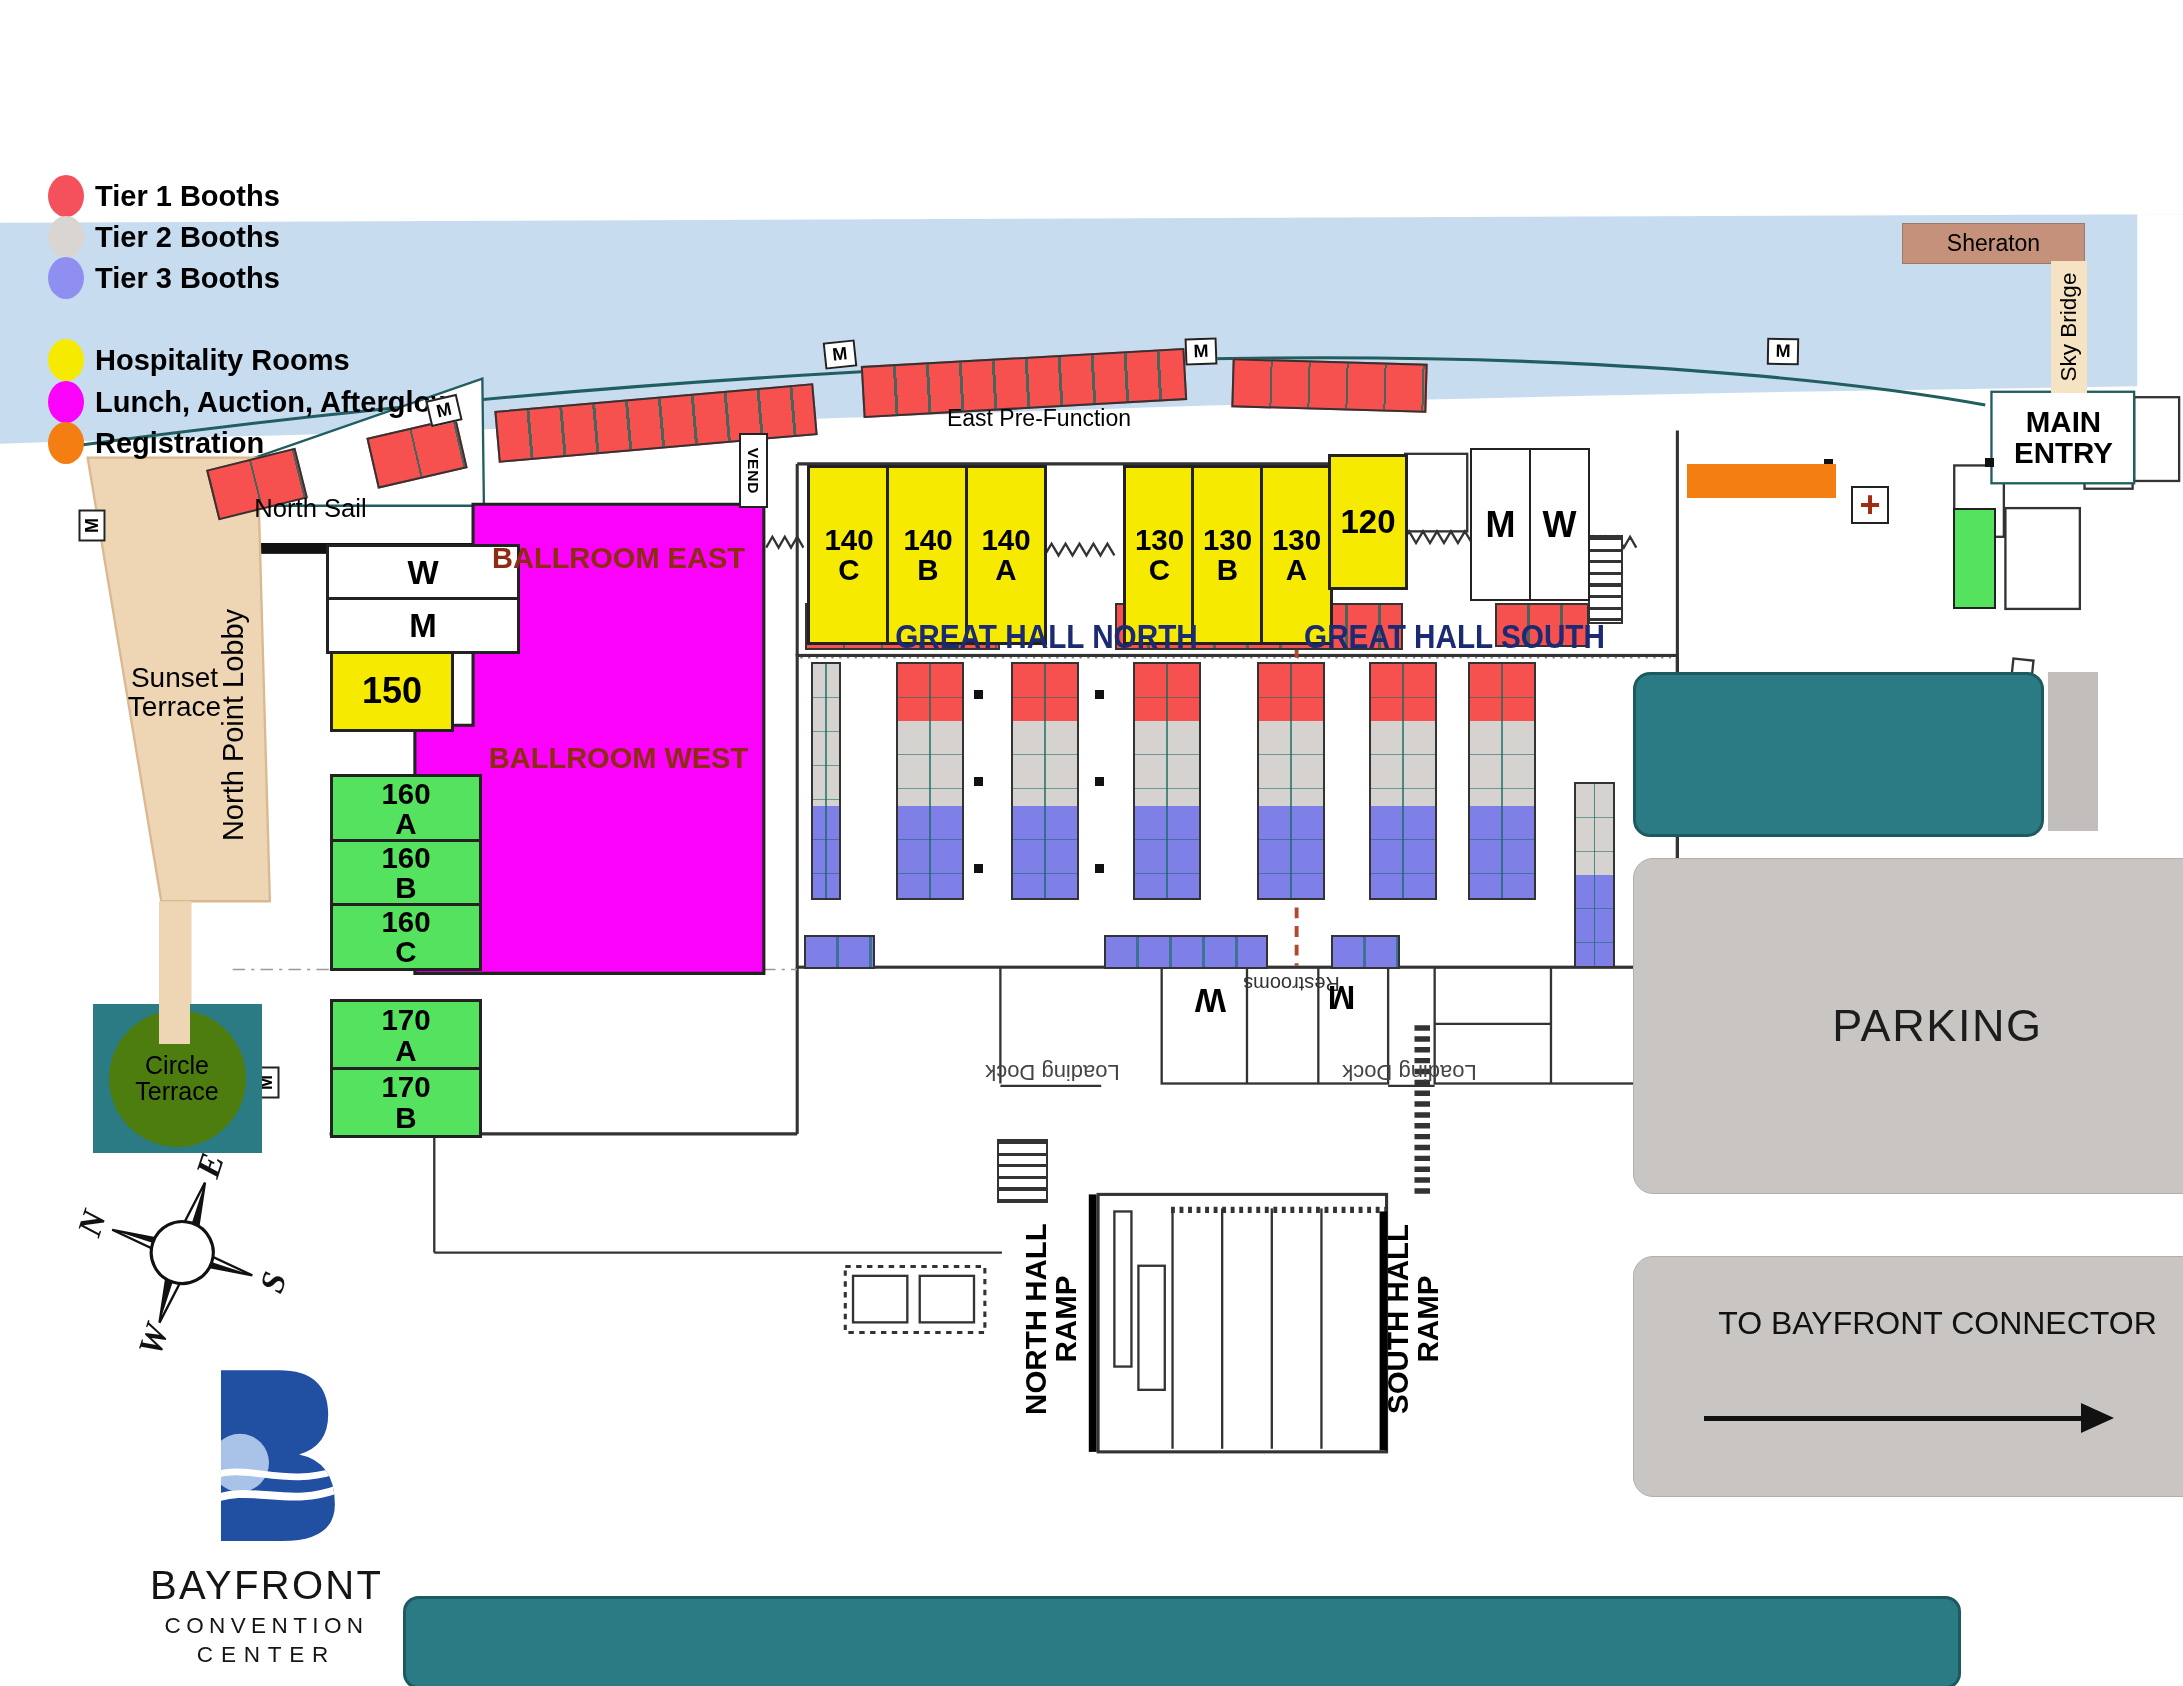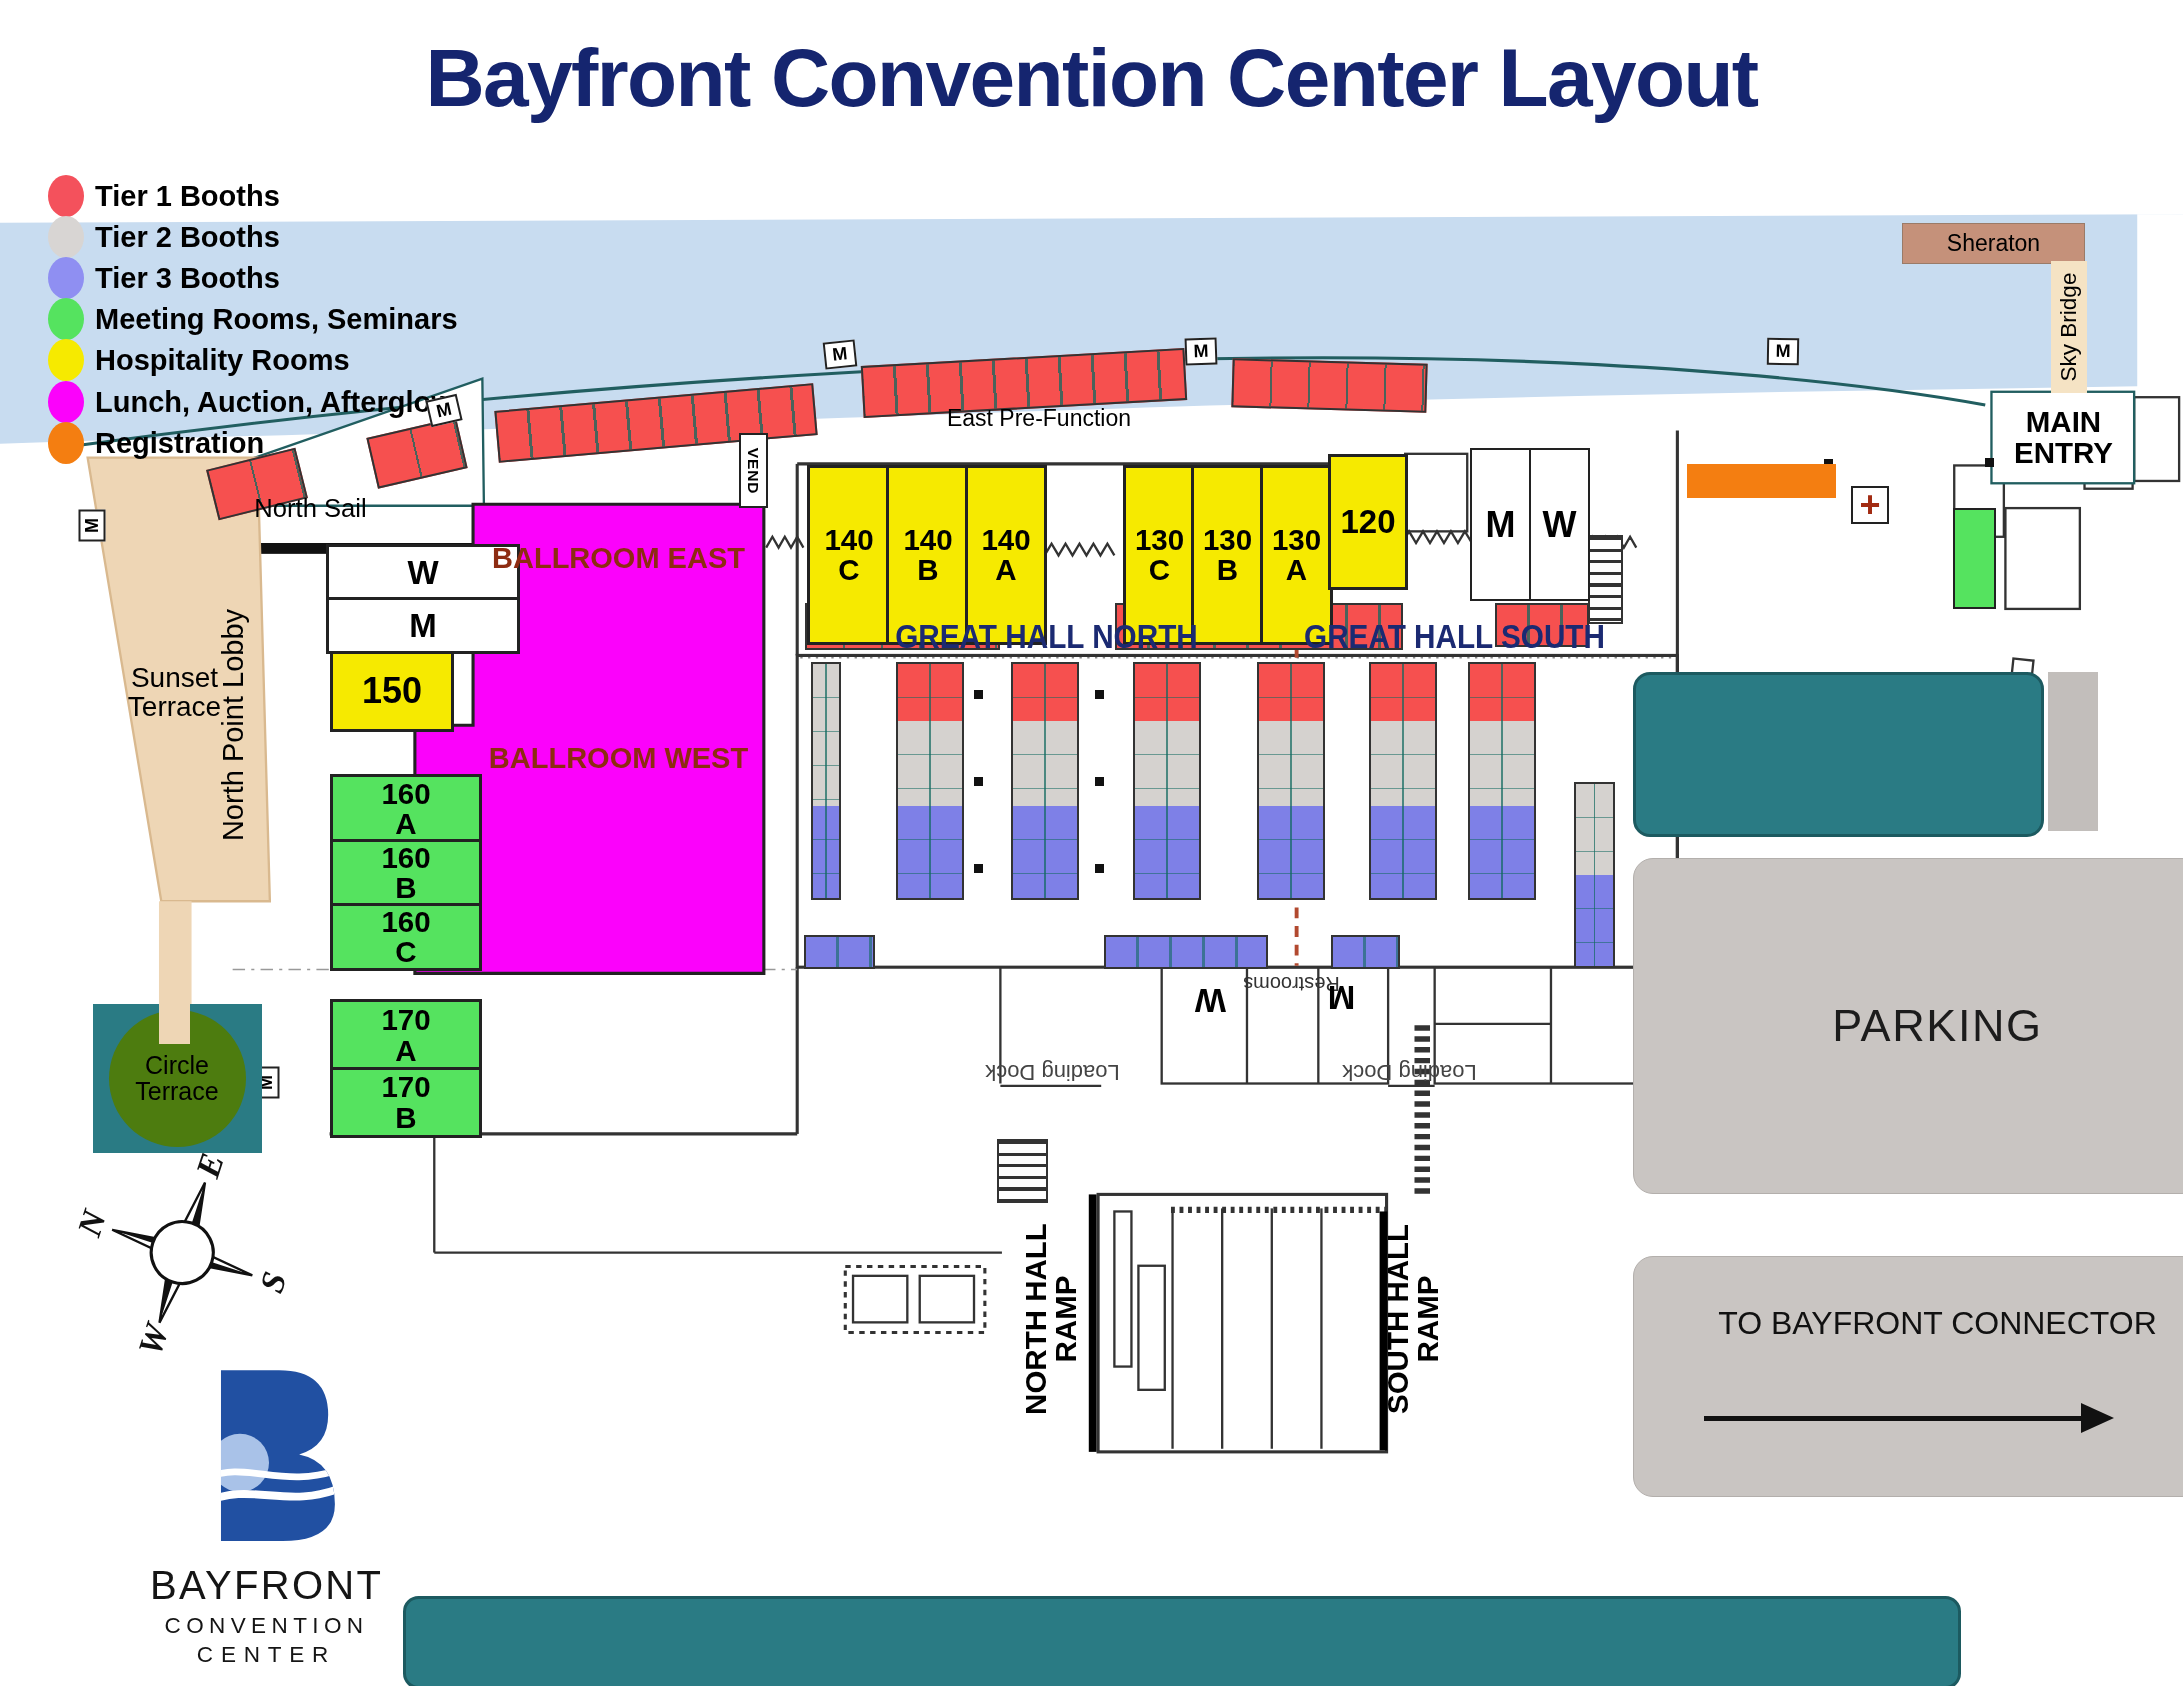--- a/index.html
+++ b/index.html
@@ -144,38 +144,33 @@
       </defs>
       <use href="#bshape" fill="#2150a2"></use>
       <g clip-path="url(#bclip)">
         <circle cx="52" cy="178" r="52" fill="#a9c2e8"></circle>
         <path d="M-5,205 C60,172 130,228 235,188" stroke="#fff" stroke-width="12" fill="none"></path>
         <path d="M-5,247 C70,212 140,262 235,222" stroke="#fff" stroke-width="14" fill="none"></path>
       </g>
     </g>
   </svg>
 
-  <div class="abs ctr title" style="left:0;top:23px;width:2183px;height:109px;">Bayfront Convention Center Layout</div>
 
   <div class="abs" style="left:0;top:175px;width:434px;height:295px;">
     <div class="legitem" style="top:0;">
         <span class="dot" style="background: rgb(244, 81, 92);"></span>
         <span class="leglab">Tier 1 Booths</span>
       </div>
     <div class="legitem" style="top:41px;justify-content:space-between;">
         <span class="dot" style="background: rgb(216, 213, 211);"></span>
         <span class="leglab">Tier 2 Booths</span>
       </div>
     <div class="legitem" style="top:82px;">
         <span class="dot" style="background: rgb(143, 143, 242);"></span>
         <span class="leglab">Tier 3 Booths</span>
-      </div>
-    <div class="legitem" style="top:123px;">
-        <span class="dot" style="background: rgb(85, 227, 95);"></span>
-        <span class="leglab">Meeting Rooms, Seminars</span>
       </div>
     <div class="legitem" style="top:164px;">
         <span class="dot" style="background: rgb(246, 234, 0);"></span>
         <span class="leglab">Hospitality Rooms</span>
       </div>
     <div class="legitem" style="top:206px;">
         <span class="dot" style="background: rgb(251, 2, 251);"></span>
         <span class="leglab">Lunch, Auction, Afterglow</span>
       </div>
     <div class="legitem" style="top:247px;">

